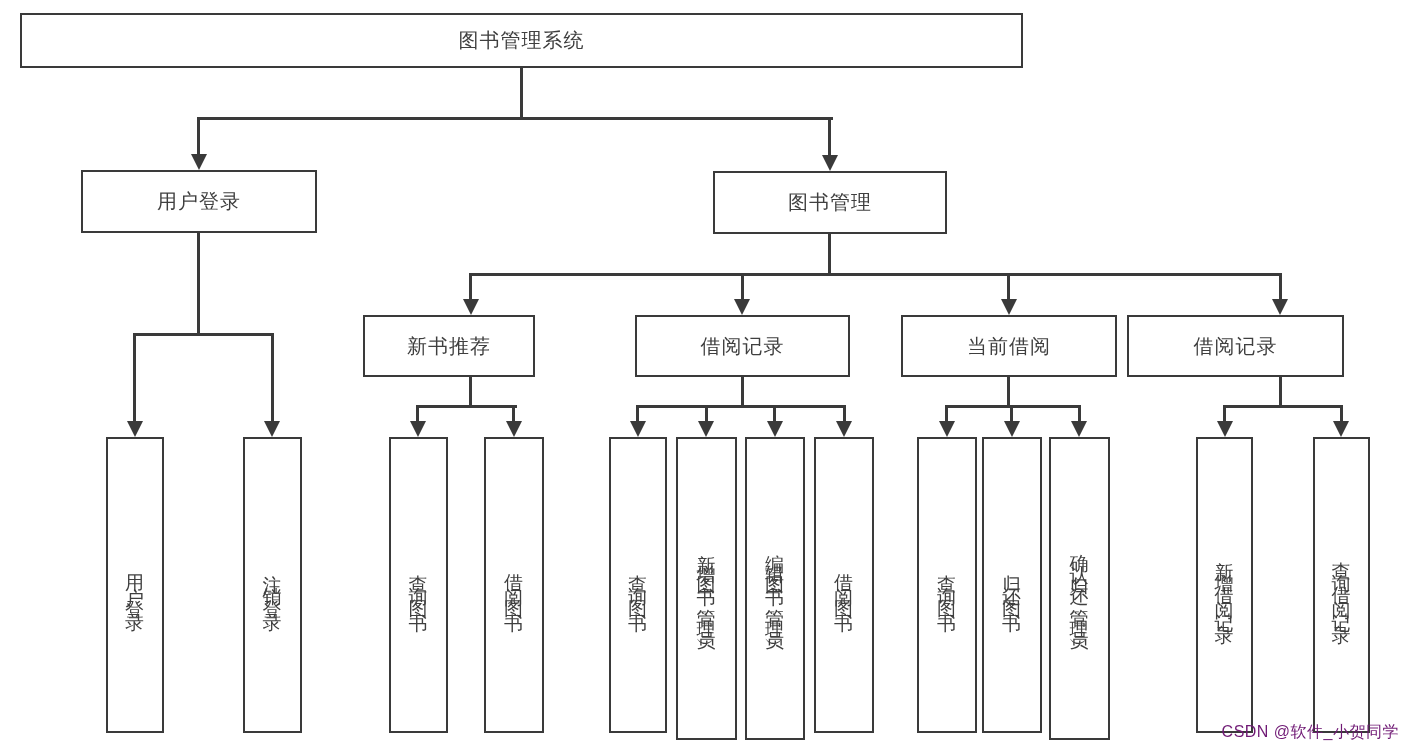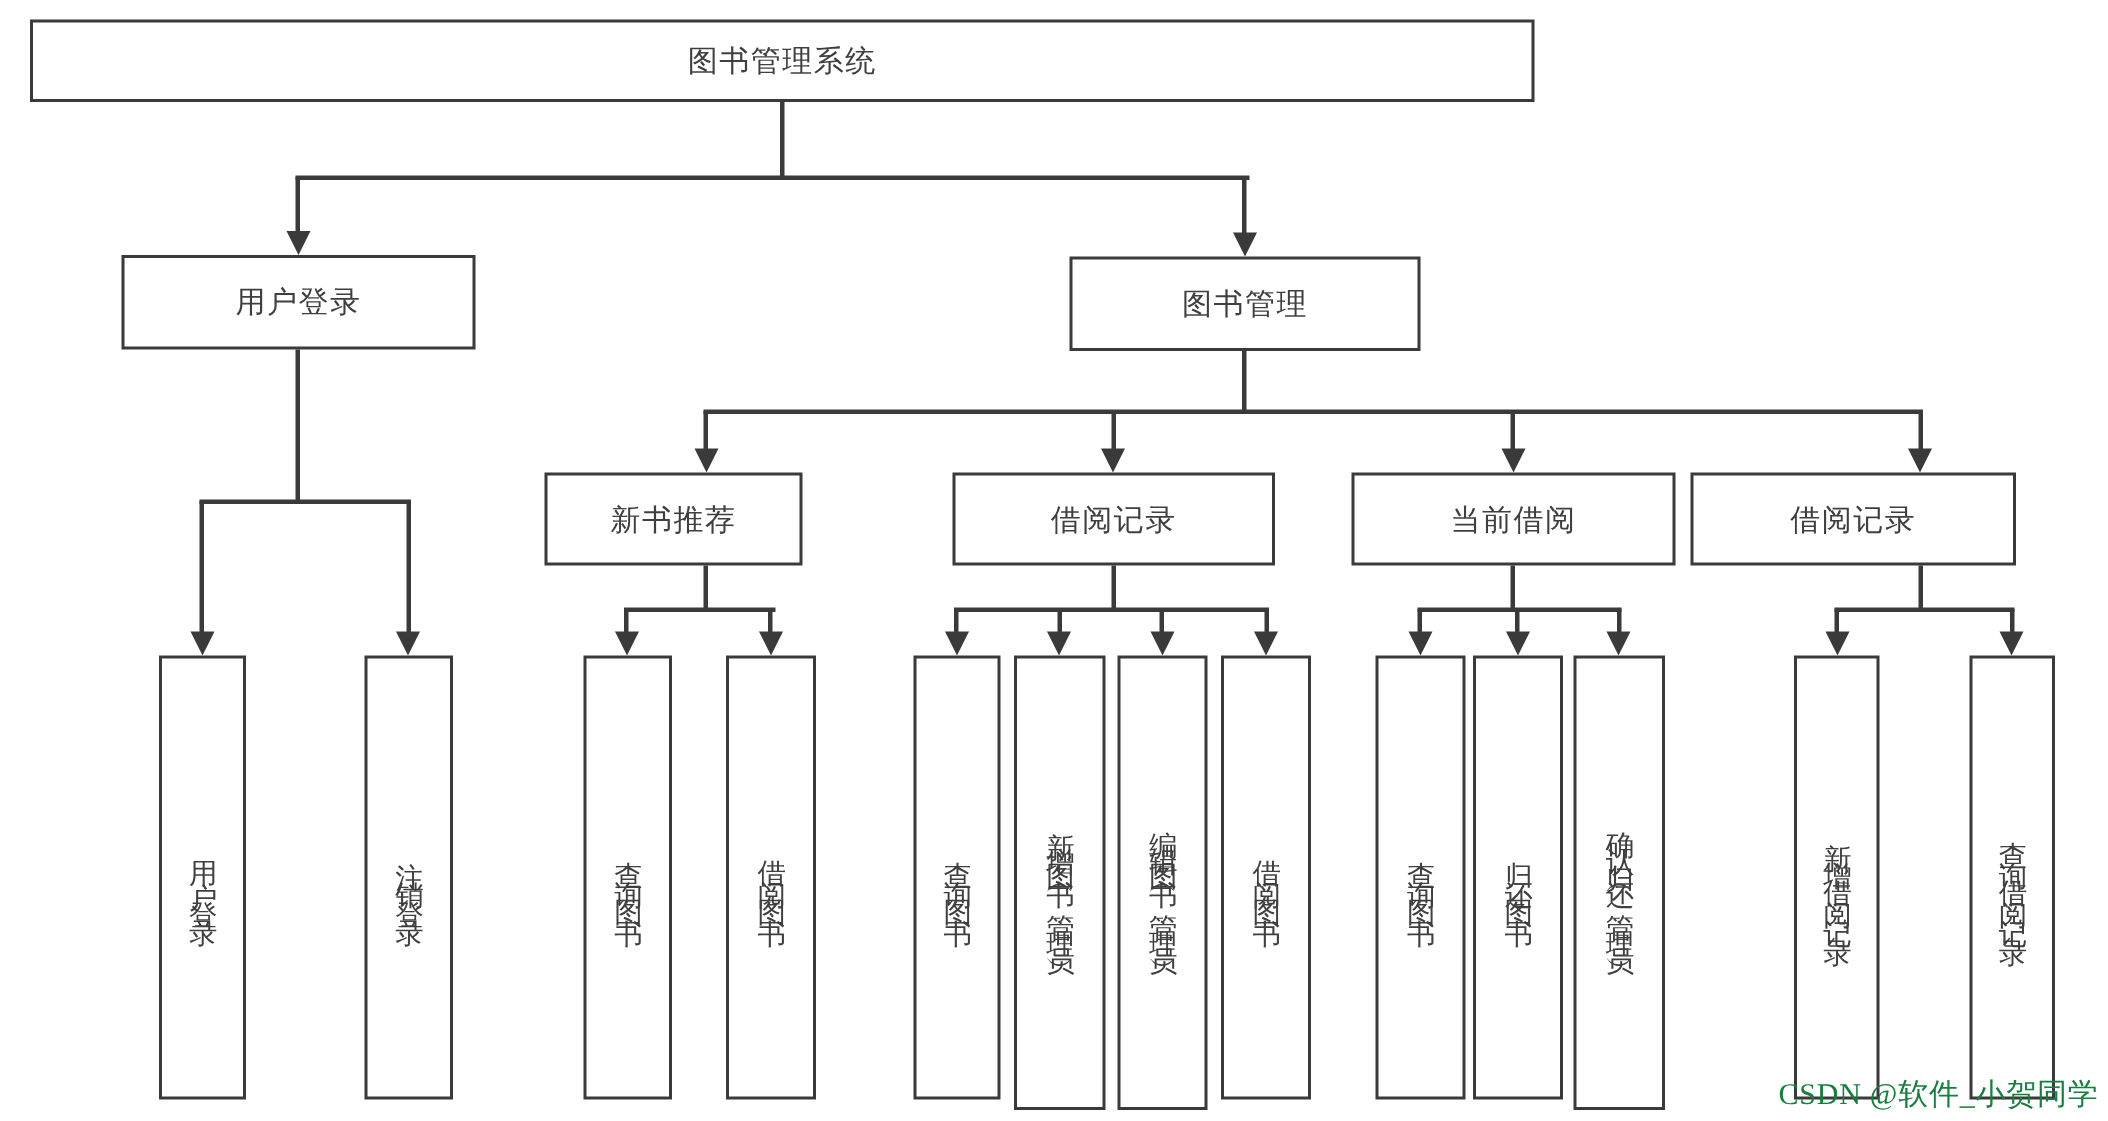--- a/index.html
+++ b/index.html
@@ -1,38 +1,38 @@
 <!DOCTYPE html>
 <html><head>
 <meta charset="utf-8">
 <style>
   html,body { margin:0; padding:0; background:#ffffff; }
   .canvas {
     position:relative; width:1405px; height:747px; background:#ffffff;
-    font-family:Liberation Serif, serif; color:#3f3f3f; overflow:hidden;
+    font-family:Liberation Sans, sans-serif; color:#3f3f3f; overflow:hidden;
   }
   .box {
     position:absolute; background:#ffffff; border:2px solid #3a3a3a;
     box-sizing:border-box; display:flex; align-items:center; justify-content:center;
   }
   .box.h .lbl { font-size:20px; letter-spacing:1px; white-space:nowrap; }
   .box.v .lbl {
     writing-mode:vertical-rl; text-orientation:mixed;
     font-size:19px; line-height:1.0; letter-spacing:13px; white-space:nowrap;
   }
   .box.v.long .lbl { letter-spacing:11px; }
   .line { position:absolute; background:#3a3a3a; }
   .arrow {
     position:absolute; width:0; height:0;
     border-left:8px solid transparent; border-right:8px solid transparent;
     border-top:16px solid #3a3a3a;
   }
   .watermark {
-    position:absolute; right:6px; bottom:4px; font-size:20px;
-    color:#15803d; letter-spacing:0.5px; white-space:nowrap;
+    position:absolute; right:6px; bottom:4px; font-size:16px;
+    color:#701a75; letter-spacing:0.5px; white-space:nowrap;
   }
 </style>
 </head>
 <body>
 
 <div class="canvas">
 
   <div class="box h" style="left:20px;top:13px;width:1003px;height:55px">
     <span class="lbl">图书管理系统</span>
   </div>

